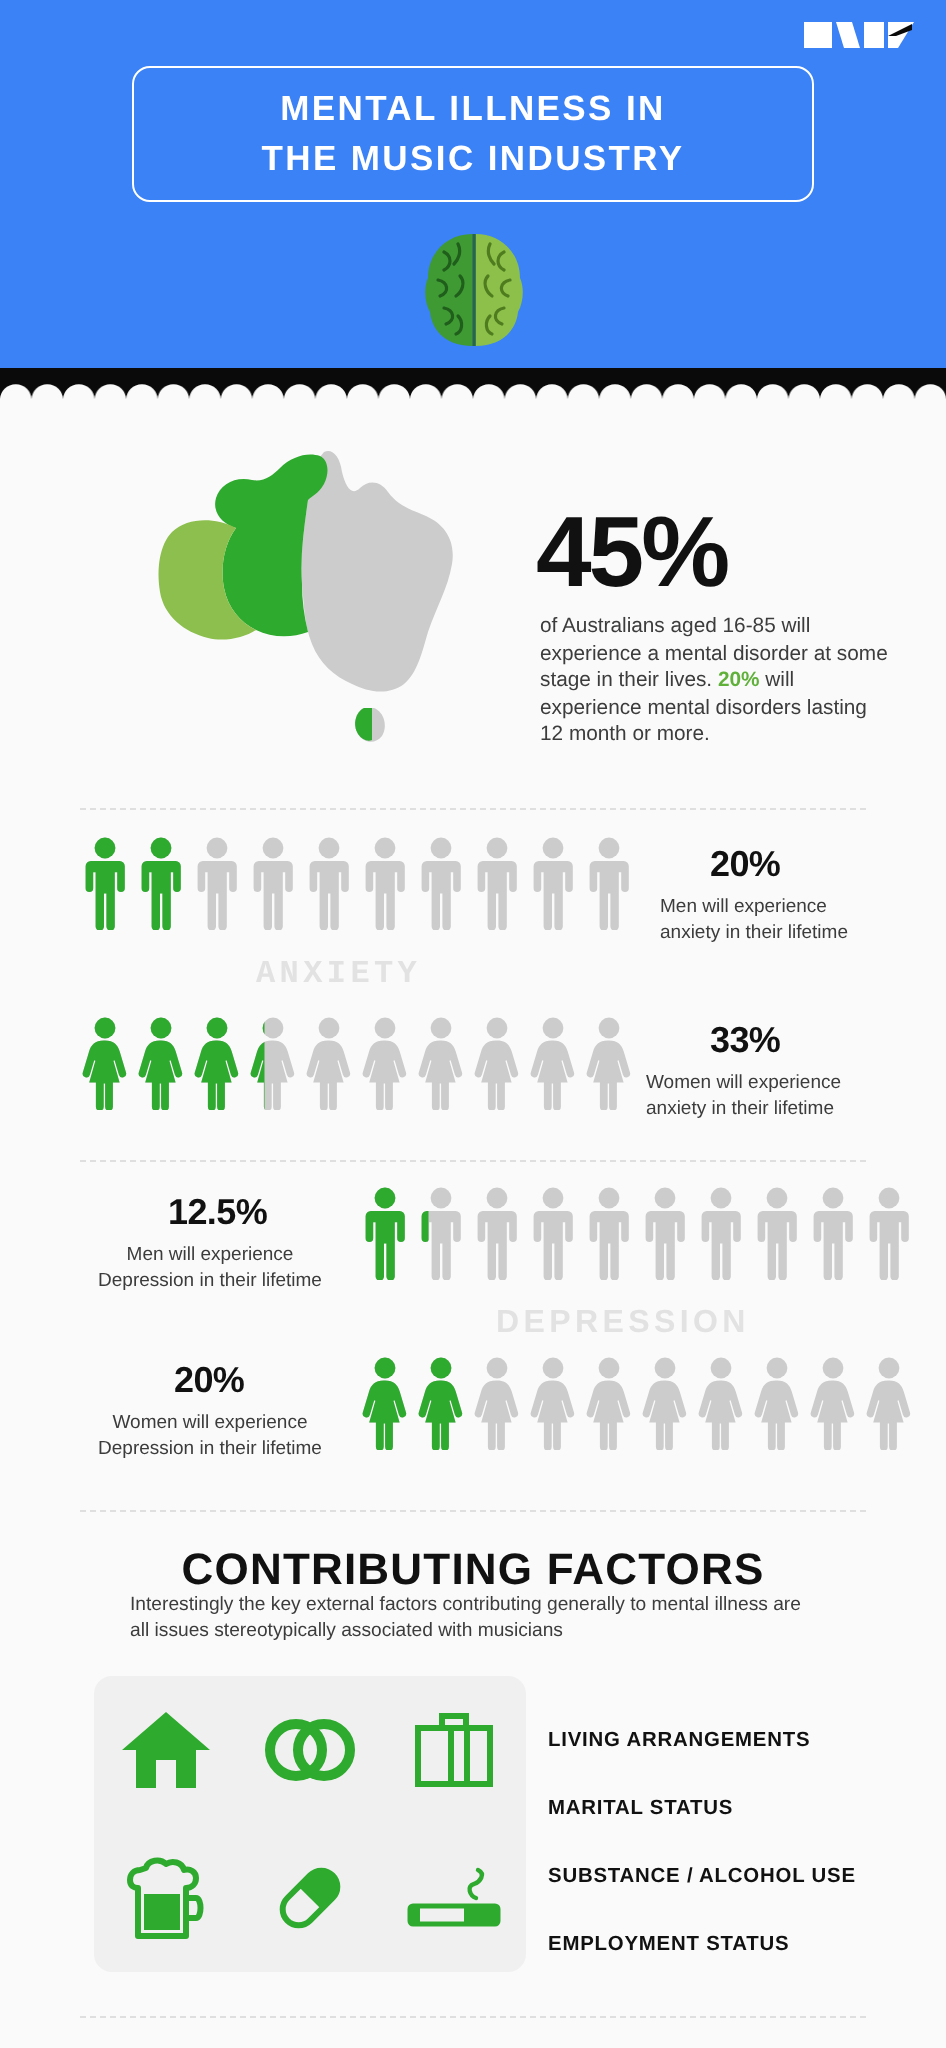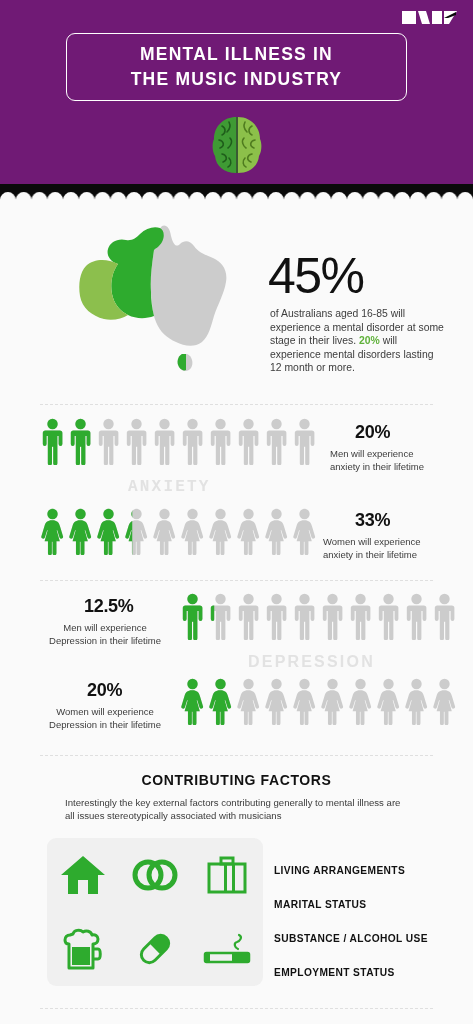--- a/index.html
+++ b/index.html
@@ -15,21 +15,21 @@
     width: 473px;
     height: 1024px;
     background: #fafafa;
   }
 
   
   .header {
     position: relative;
     width: 473px;
     height: 192px;
-    background: #701a75;
+    background: #3b82f6;
   }
   .logo {
     position: absolute;
     top: 9px;
     right: 16px;
     width: 55px;
     height: 17px;
   }
   .title-box {
     position: absolute;
@@ -77,21 +77,21 @@
     left: 0;
     width: 473px;
     height: 200px;
   }
   .map-svg { position: absolute; top: 22px; left: 66px; }
   .stat-big {
     position: absolute;
     top: 50px;
     left: 268px;
     font-size: 50px;
-    font-weight: normal;
+    font-weight: bold;
     color: #111111;
     letter-spacing: -1.5px;
     line-height: 52px;
   }
   .stat-body {
     position: absolute;
     top: 107px;
     left: 270px;
     width: 175px;
     font-size: 10.4px;
@@ -135,21 +135,21 @@
     color: #e2e2e2;
   }
 
   
   .cf-title {
     position: absolute;
     top: 772px;
     left: 0;
     width: 473px;
     text-align: center;
-    font-size: 14px;
+    font-size: 22px;
     font-weight: bold;
     letter-spacing: 0.6px;
     color: #111111;
   }
   .cf-sub {
     position: absolute;
     top: 796px;
     left: 65px;
     width: 343px;
     text-align: left;

